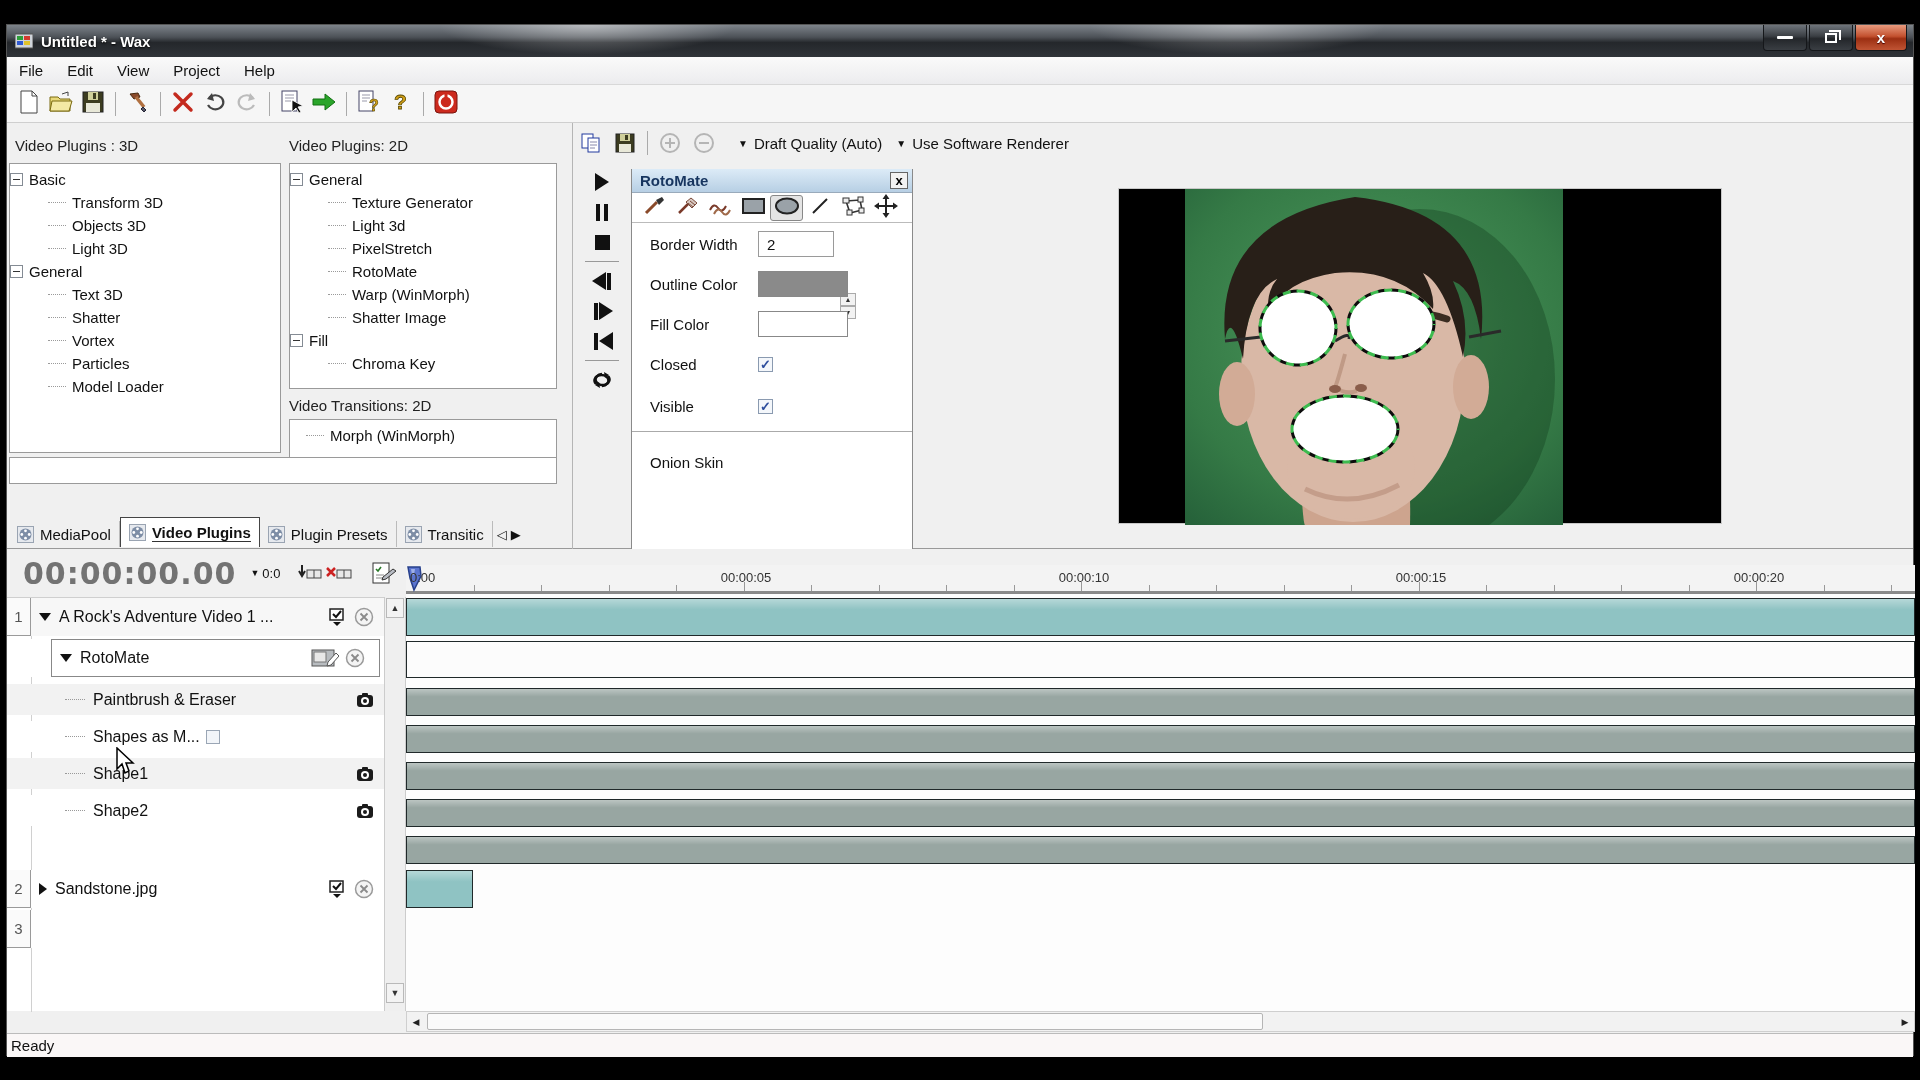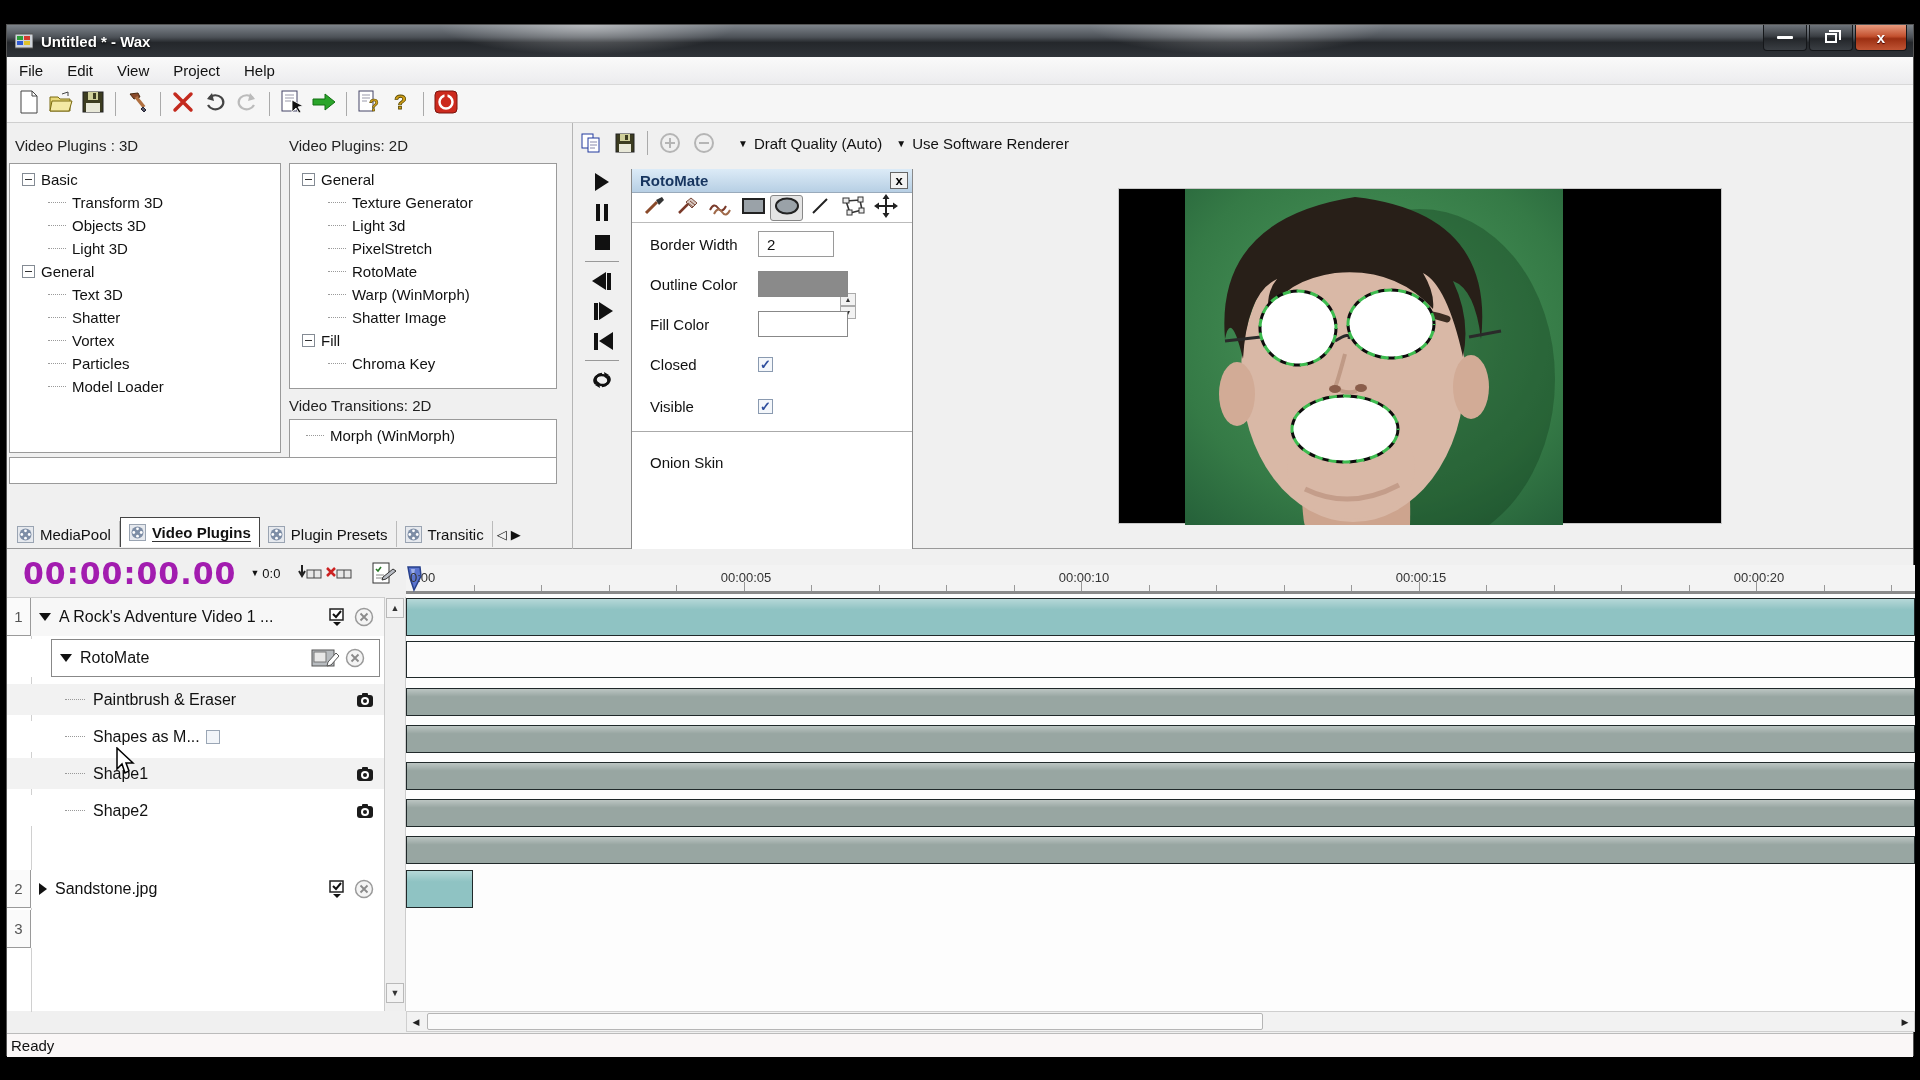--- a/index.html
+++ b/index.html
@@ -35,21 +35,21 @@
   .toolbar { position:absolute; left:0; top:60px; width:100%; height:38px;
     background:#f6f6f6; border-bottom:1px solid #cfcfcf; display:flex; align-items:center; padding-left:6px; }
   .tb-btn { width:30px; height:30px; display:flex; align-items:center; justify-content:center; margin:0 1px; }
   .tb-sep { width:1px; height:24px; background:#aaa; margin:0 6px; }
 
   
   .upper { position:absolute; left:0; top:98px; width:100%; height:426px; background:#f0f0f0; border-bottom:1px solid #999; }
   .left-panels { position:absolute; left:0; top:0; width:566px; height:426px; border-right:1px solid #b5b5b5; }
   .panel-label { position:absolute; font-size:15px; color:#222; }
   .tree-box { position:absolute; background:#fff; border:1px solid #9a9a9a; overflow:hidden; font-size:15px; color:#111; padding-top:4px;}
-  .tree-group-row { display:flex; align-items:center; height:23px; padding-left:12px; }
+  .tree-group-row { display:flex; align-items:center; height:23px; padding-left:0; }
   .expander { width:13px; height:13px; border:1px solid #848b94; background:#fff; position:relative; margin-right:6px; flex:none;}
   .expander:before{content:""; position:absolute; left:2px; top:5px; width:7px; height:1px; background:#333;}
   .tree-child-row { display:flex; align-items:center; height:23px; padding-left:38px; }
   .dotline { width:18px; border-top:1px dotted #9a9a9a; margin-right:6px; flex:none;}
   .empty-strip { position:absolute; left:2px; top:334px; width:548px; height:27px; background:#fff; border:1px solid #9a9a9a; }
 
   .tabs { position:absolute; left:2px; top:394px; height:30px; display:flex; align-items:flex-end; font-size:15px; color:#111;}
   .tab { display:flex; align-items:center; height:26px; padding:0 8px; border-right:1px solid #bbb; cursor:pointer; }
   .tab.active { height:30px; background:#fff; border:1px solid #444; border-bottom:none; font-weight:bold; }
   .tab .reel { margin-right:6px; }
@@ -89,21 +89,21 @@
   .hsep { position:absolute; left:0; width:100%; height:1px; background:#aaa; }
   .slider-track { position:absolute; left:126px; width:92px; height:3px; border:1px solid #aaa; border-bottom-color:#fff; background:#e8e8e8;}
   .slider-thumb { position:absolute; width:10px; height:20px; background:#f4f4f4; border:1px solid #777; border-radius:3px; cursor:pointer;}
 
   .canvas { position:absolute; left:1111px; top:65px; width:604px; height:336px; background:#000; border:1px solid #c8c8c8; }
   .canvas svg { position:absolute; left:66px; top:0; }
 
   
   .lower { position:absolute; left:0; top:524px; width:100%; height:484px; background:#f0f0f0; }
   .tc-bar { position:absolute; left:0; top:0; width:377px; height:48px; display:flex; align-items:center; }
-  .timecode { font-size:30px; font-weight:bold; letter-spacing:1px; color:#a21caf; margin-left:16px; font-family:"DejaVu Sans",sans-serif;}
+  .timecode { font-size:30px; font-weight:bold; letter-spacing:1px; color:#737373; margin-left:16px; font-family:"DejaVu Sans",sans-serif;}
   .tc-dd { display:flex; align-items:center; margin-left:14px; font-size:13px; color:#111;}
   .tc-sep { width:1px; height:26px; background:#999; margin:0 8px;}
   .tc-ico { width:28px; height:24px; display:flex; align-items:center; justify-content:center; margin:0 1px; cursor:pointer;}
 
   .tracklist { position:absolute; left:0; top:48px; width:377px; height:414px; background:#fff; border-top:1px solid #cfcfcf;}
   .numcol-line { position:absolute; left:24px; top:0; width:1px; height:414px; background:#d0d0d0;}
   .trow { position:absolute; left:0; width:377px; display:flex; align-items:center; font-size:16px; color:#111;}
   .trow .numcell { position:absolute; left:0; top:0; width:24px; height:100%; border-right:1px solid #9a9a9a; border-bottom:1px solid #9a9a9a;
     display:flex; align-items:center; justify-content:center; font-size:15px; color:#555; background:#fafafa;}
   .tri-down { width:0;height:0;border-left:6px solid transparent;border-right:6px solid transparent;border-top:8px solid #111; margin-right:8px; flex:none;}

